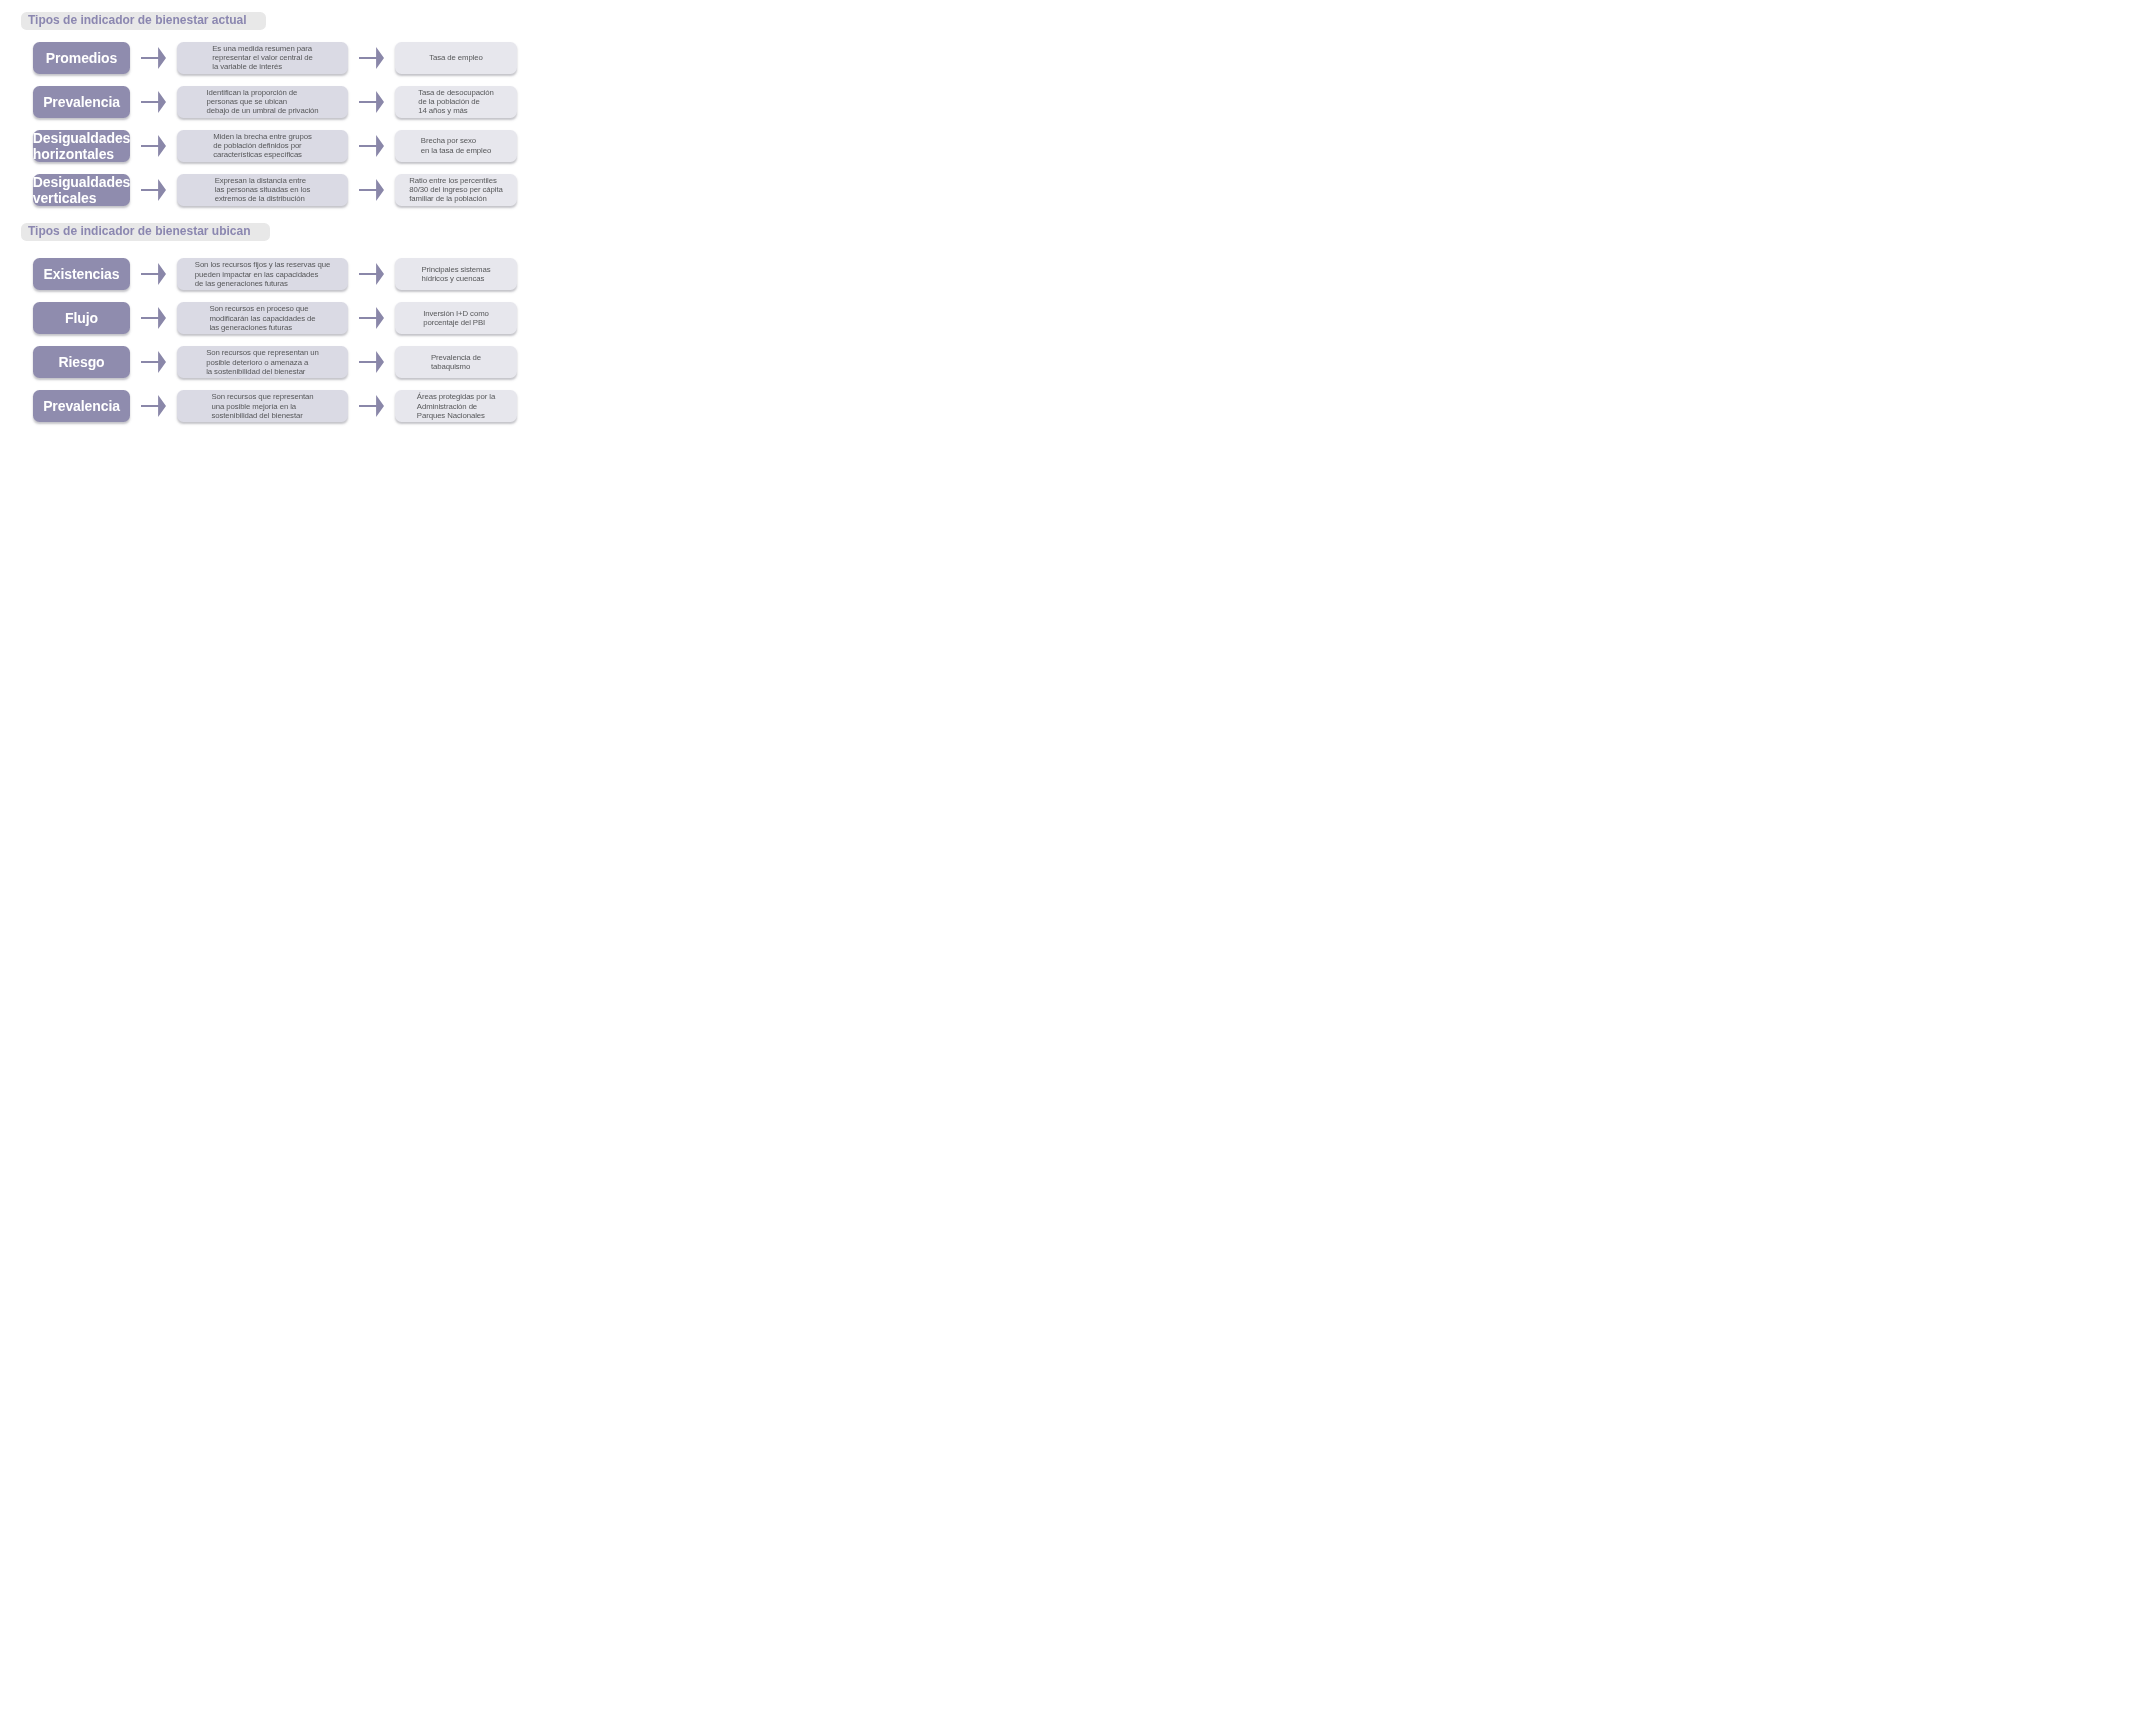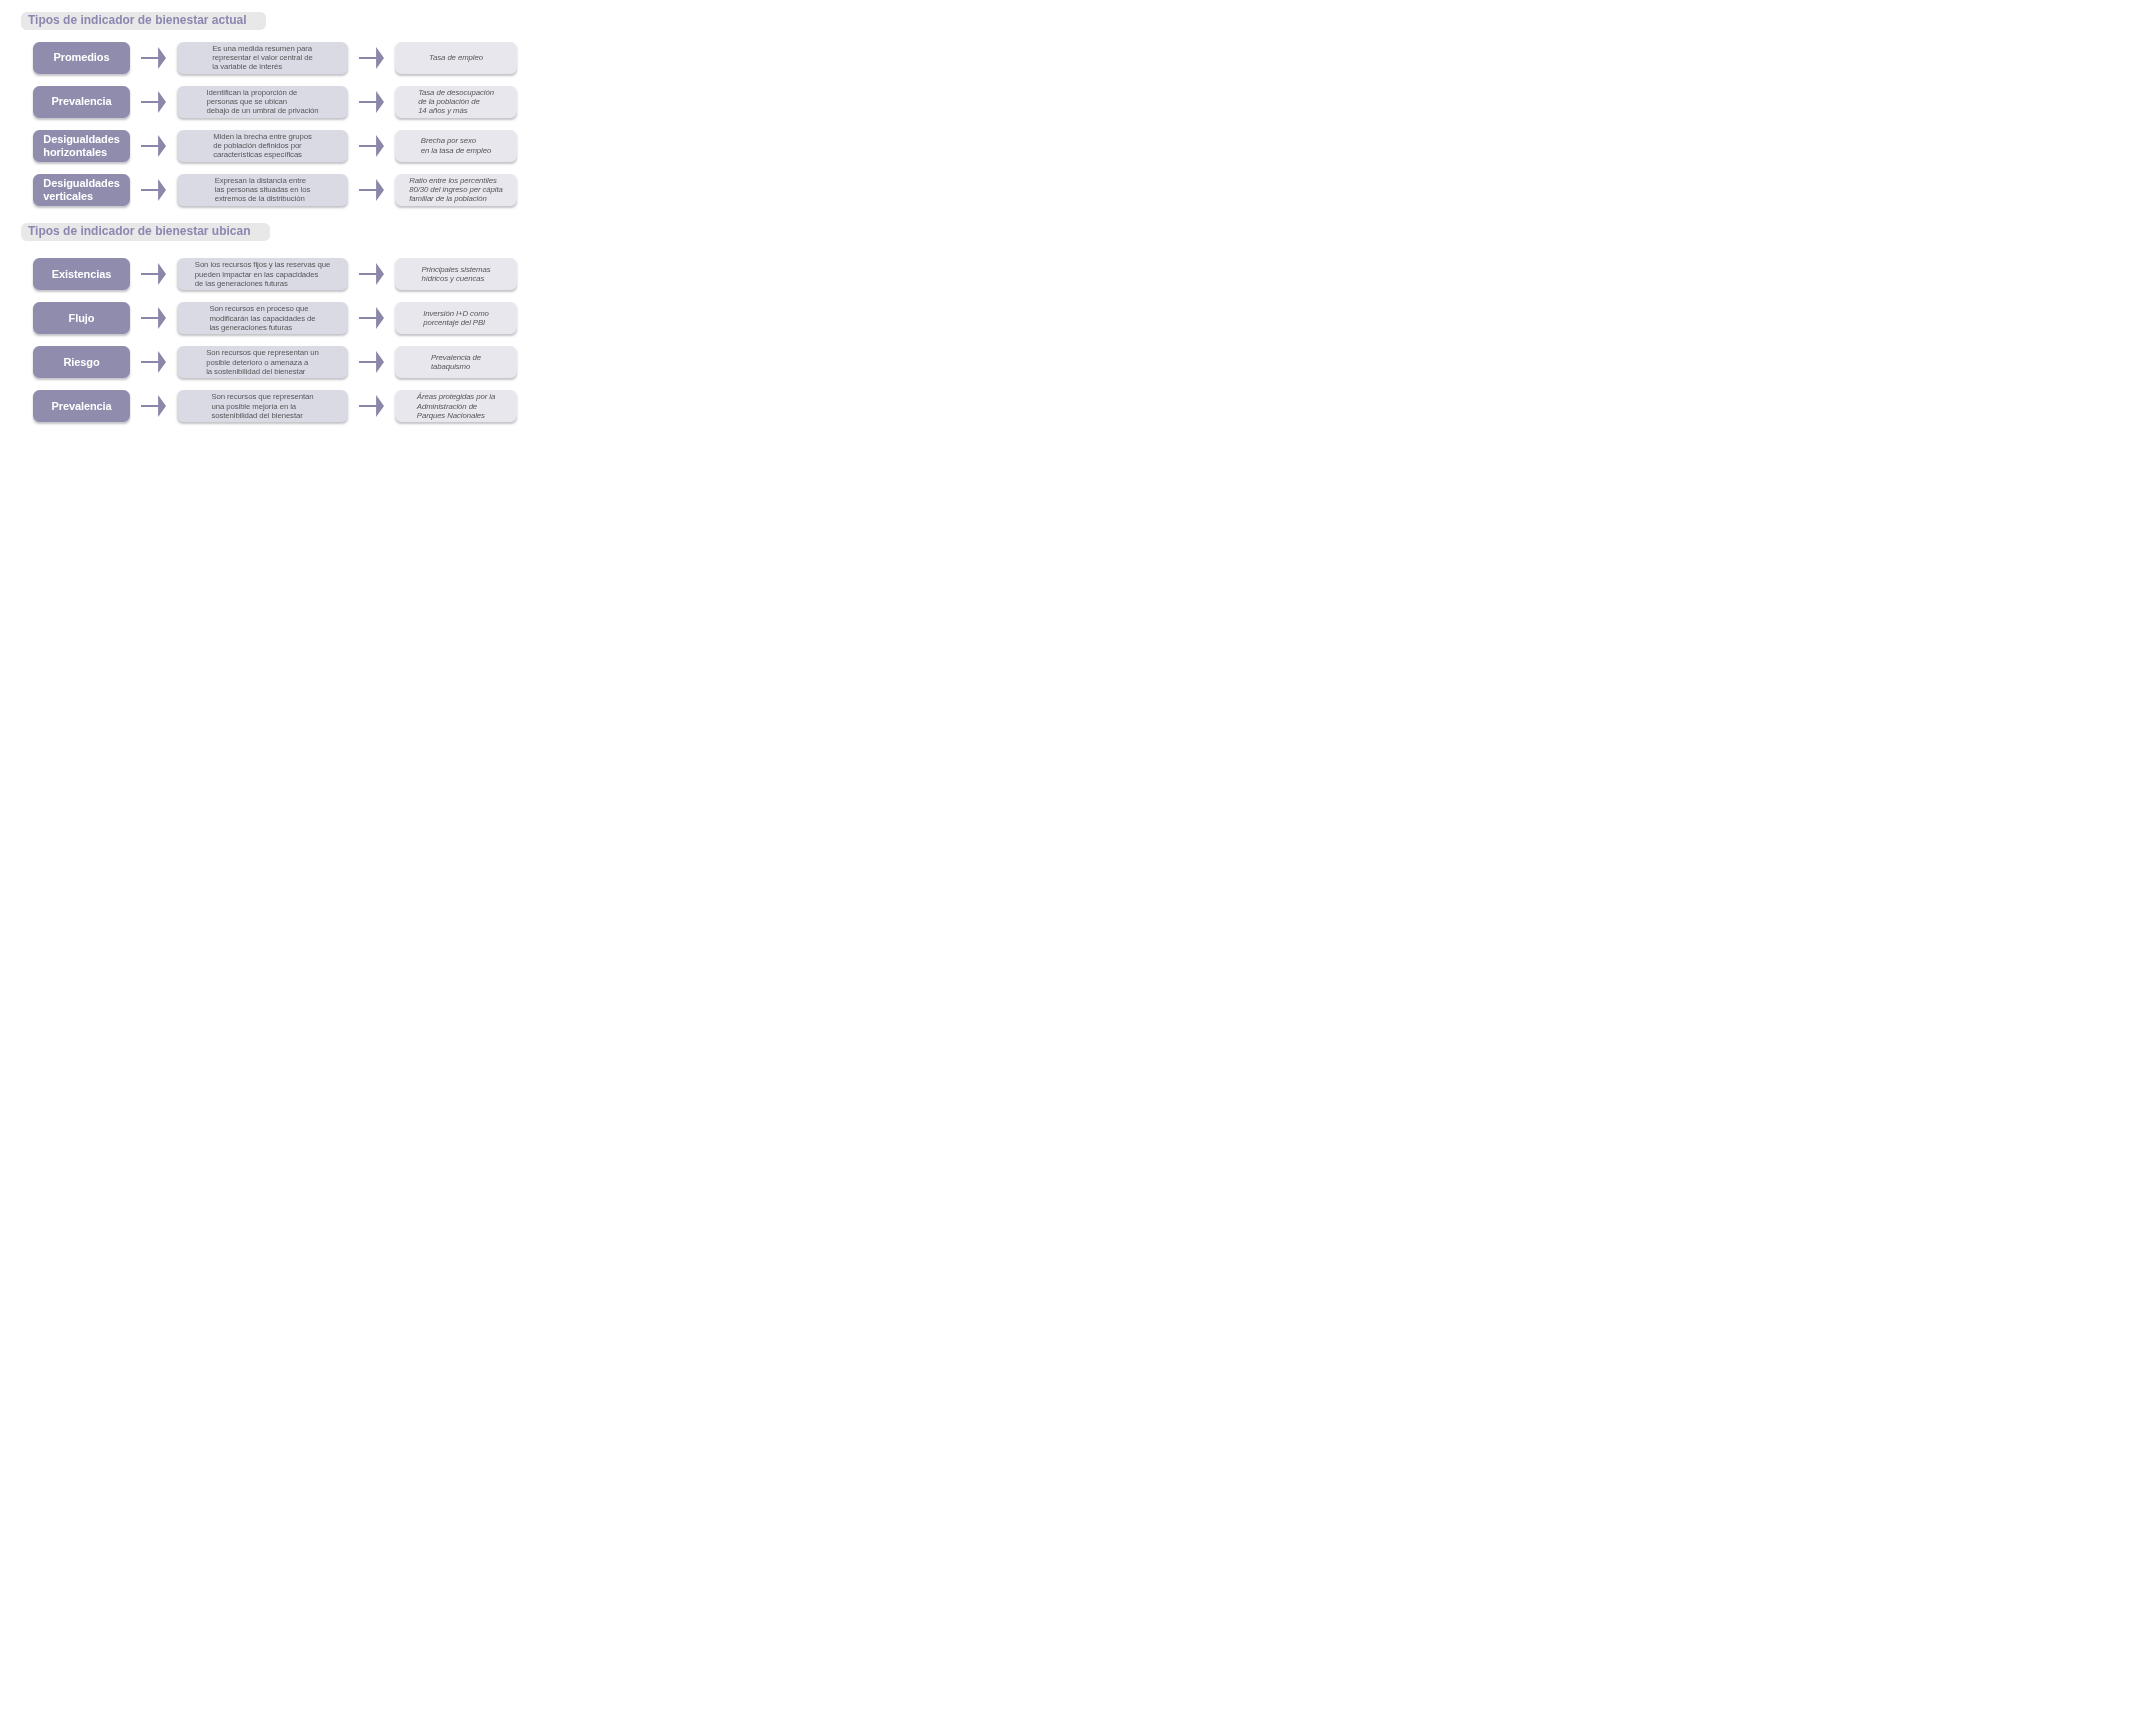--- a/index.html
+++ b/index.html
@@ -54,41 +54,40 @@
     display:flex;
     align-items:center;
     justify-content:center;
     border-radius:6.5px;
     white-space:pre-line;
     box-shadow:0 2.2px 2.2px -0.4px rgba(122,122,134,0.45);
   }
   .category{
     background:var(--category-box);
     color:var(--category-text);
-    font-size:11px;
+    font-size:14px;
     font-weight:bold;
     line-height:1.15;
     letter-spacing:-0.1px;
   }
   .definition{
     background:var(--definition-box);
     color:var(--body-text);
     font-size:7.8px;
     line-height:9.3px;
     letter-spacing:-0.1px;
     padding:0 2.6px;
   }
   .example{
     background:var(--example-box);
     color:var(--body-text);
     font-size:7.8px;
     line-height:9.3px;
     letter-spacing:-0.1px;
     padding:0 11px;
-    font-style:italic;
   }
   .arrow-cell{
     display:flex;
     align-items:center;
     justify-content:center;
   }
   .arrow-cell svg{display:block;}
   .arrow-cell polygon{fill:var(--arrow);}
 </style>
 </head>

